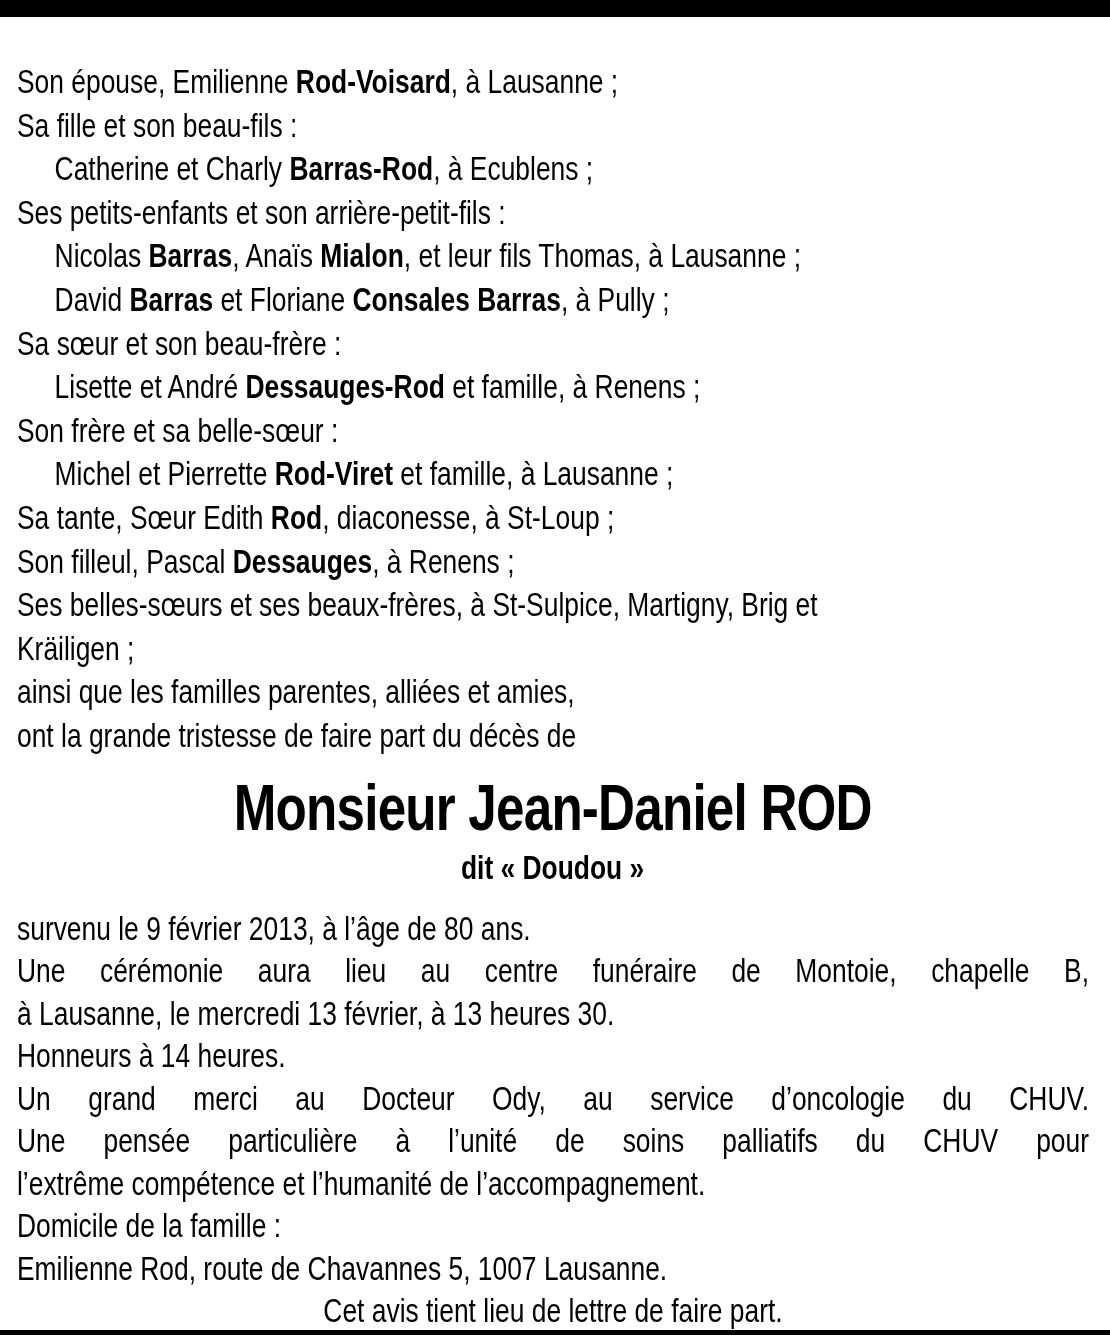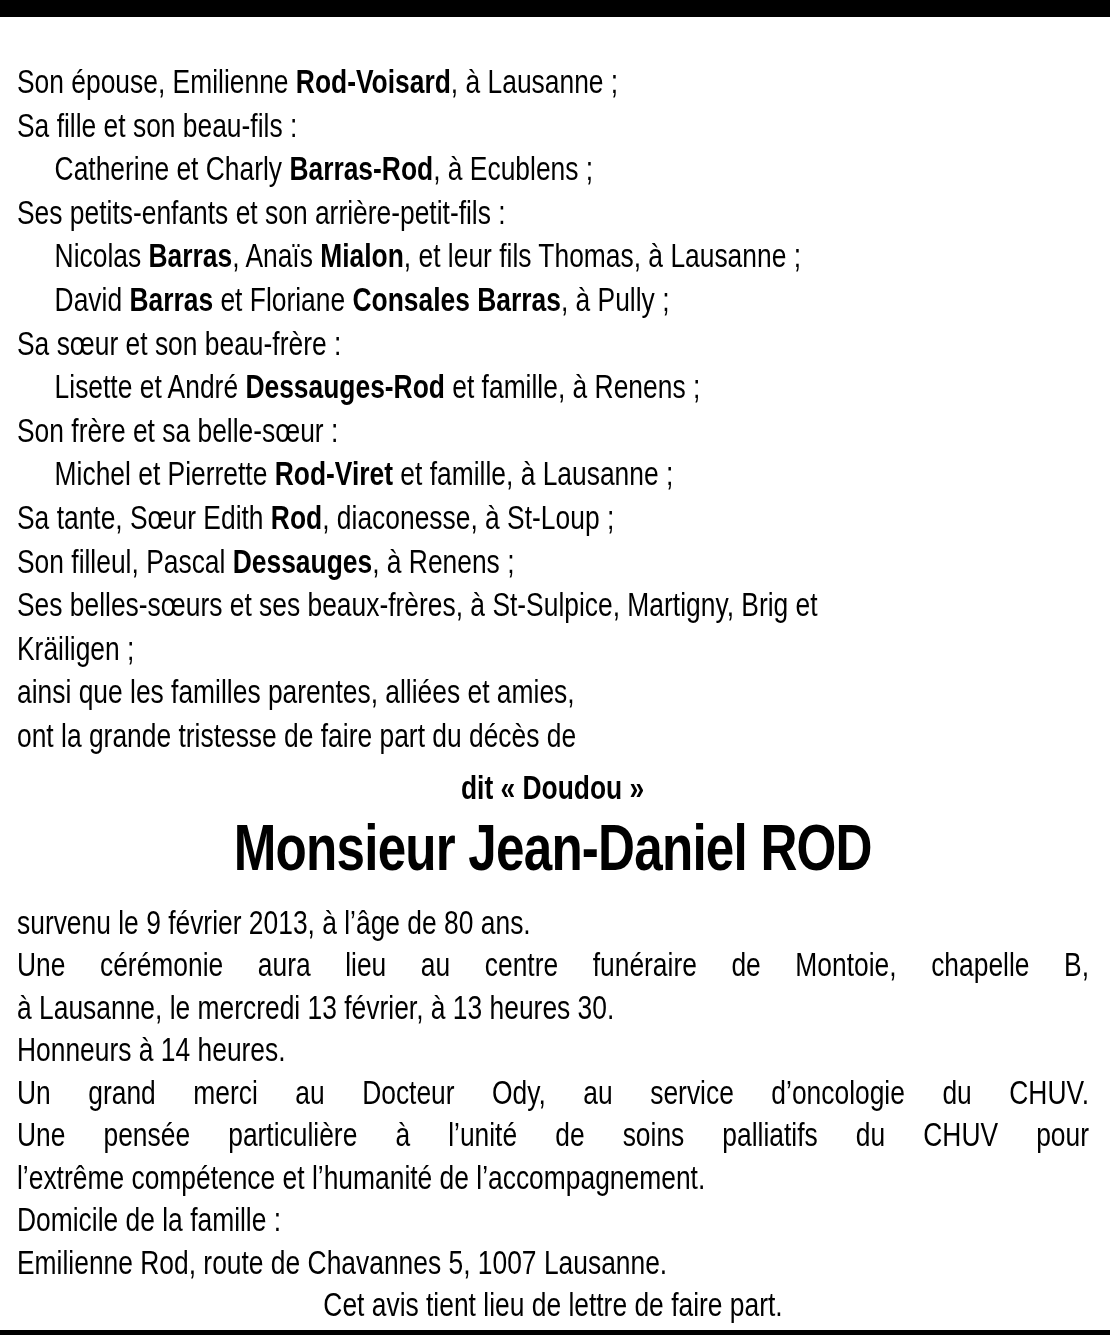--- a/index.html
+++ b/index.html
@@ -56,21 +56,21 @@
     transform: scaleX(0.80);
     letter-spacing: -1px;
   }
   .subtitle {
     font-size: 33px;
     font-weight: bold;
     line-height: 40px;
     display: inline-block;
     transform: scaleX(0.80);
   }
-  .para2 { margin-top: 14px; }
+  .para2 { margin-top: 20px; }
   .jline {
     height: 42.5px;
     line-height: 42.5px;
     font-size: 33px;
     white-space: nowrap;
     transform-origin: 0 50%;
     transform: scaleX(0.80);
     width: 125%;
   }
   .jline.justify {
@@ -102,22 +102,22 @@
       <div class="line indent"><span>Michel et Pierrette </span><b>Rod-Viret</b><span> et famille, à Lausanne ;</span></div>
       <div class="line"><span>Sa tante, Sœur Edith </span><b>Rod</b><span>, diaconesse, à St-Loup ;</span></div>
       <div class="line"><span>Son filleul, Pascal </span><b>Dessauges</b><span>, à Renens ;</span></div>
       <div class="line"><span>Ses belles-sœurs et ses beaux-frères, à St-Sulpice, Martigny, Brig et</span></div>
       <div class="line"><span>Kräiligen ;</span></div>
       <div class="line"><span>ainsi que les familles parentes, alliées et amies,</span></div>
       <div class="line"><span>ont la grande tristesse de faire part du décès de</span></div>
     </div>
 
   <div class="title-block">
+    <div><span class="title">Monsieur Jean-Daniel ROD</span></div>
     <div><span class="subtitle">dit « Doudou »</span></div>
-    <div><span class="title">Monsieur Jean-Daniel ROD</span></div>
   </div>
 
   <div class="para2" id="details-lines">
       <div class="jline">survenu le 9 février 2013, à l’âge de 80 ans.</div>
       <div class="jline justify">Une cérémonie aura lieu au centre funéraire de Montoie, chapelle B,</div>
       <div class="jline">à Lausanne, le mercredi 13 février, à 13 heures 30.</div>
       <div class="jline">Honneurs à 14 heures.</div>
       <div class="jline justify">Un grand merci au Docteur Ody, au service d’oncologie du CHUV.</div>
       <div class="jline justify">Une pensée particulière à l’unité de soins palliatifs du CHUV pour</div>
       <div class="jline">l’extrême compétence et l’humanité de l’accompagnement.</div>

